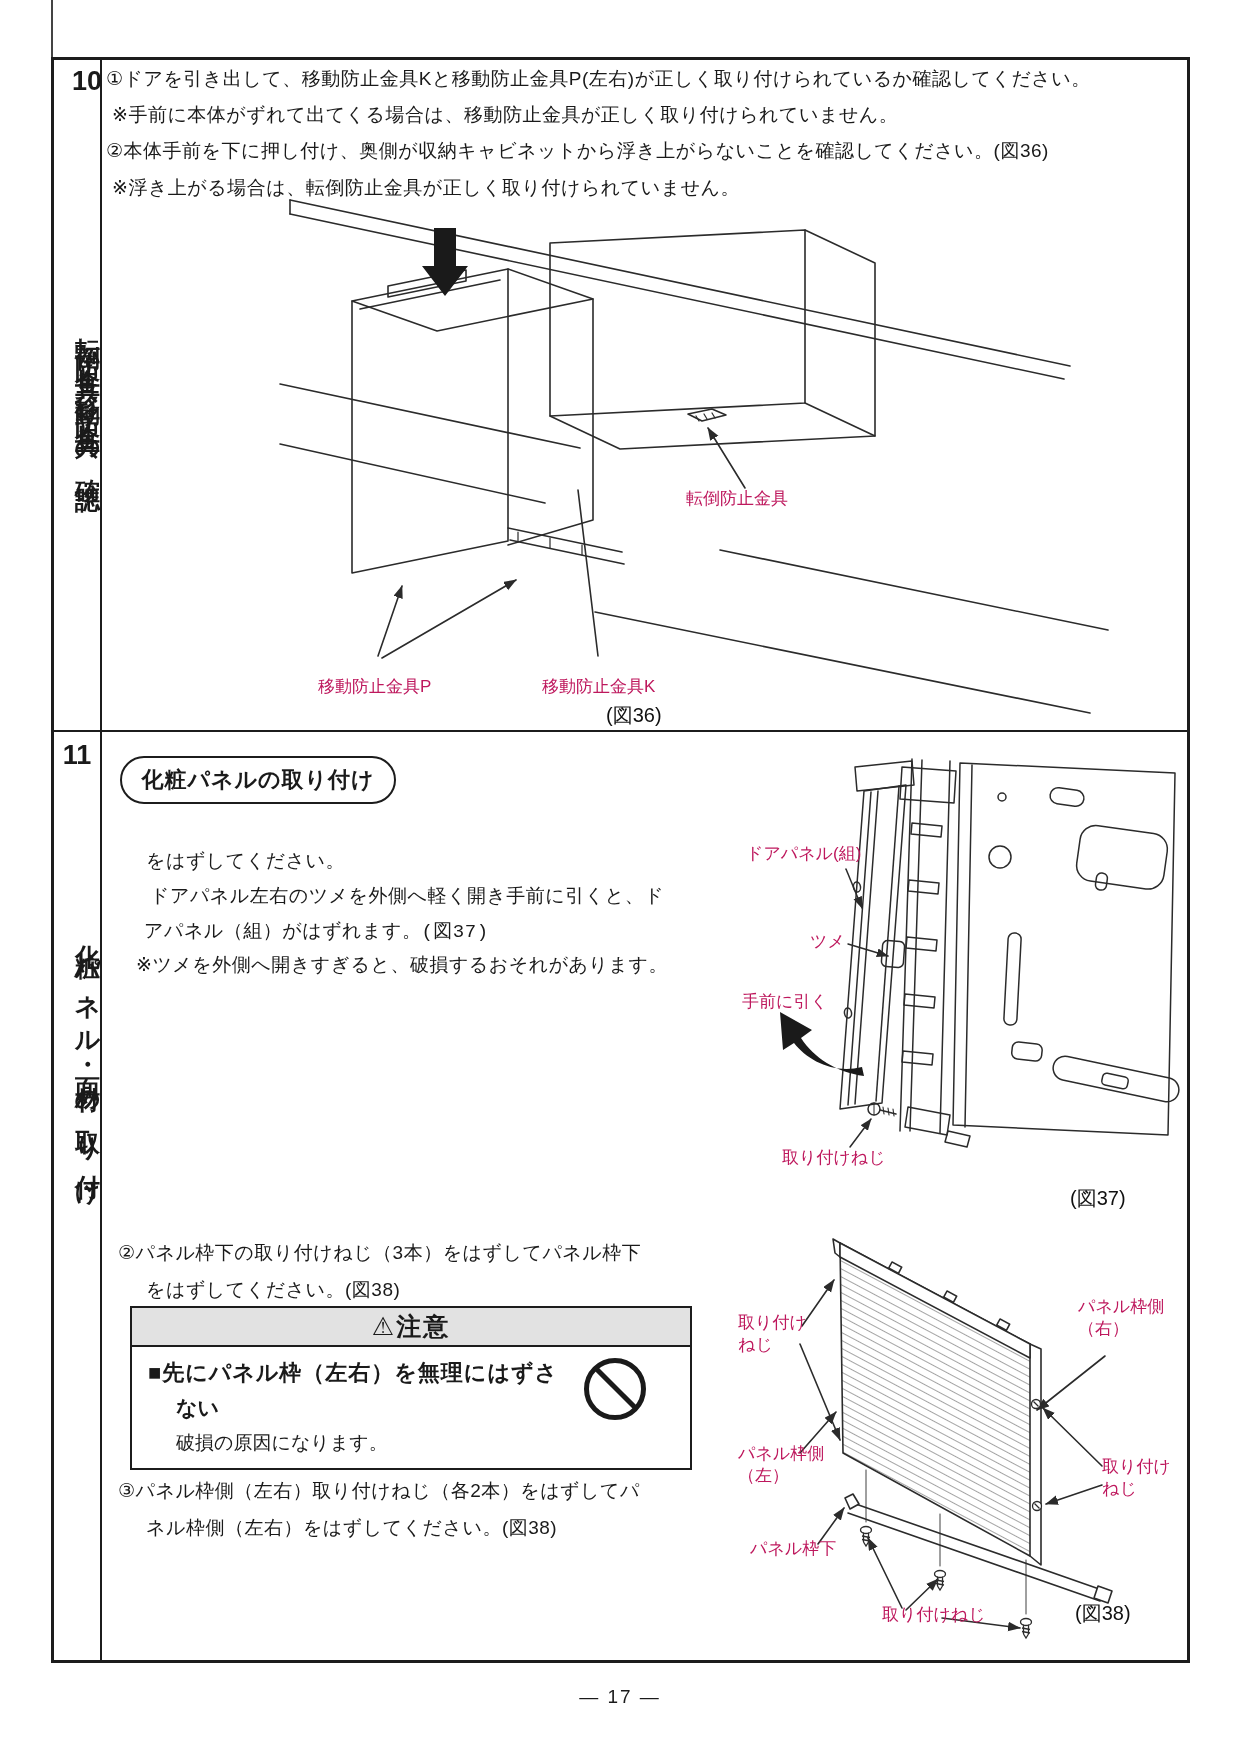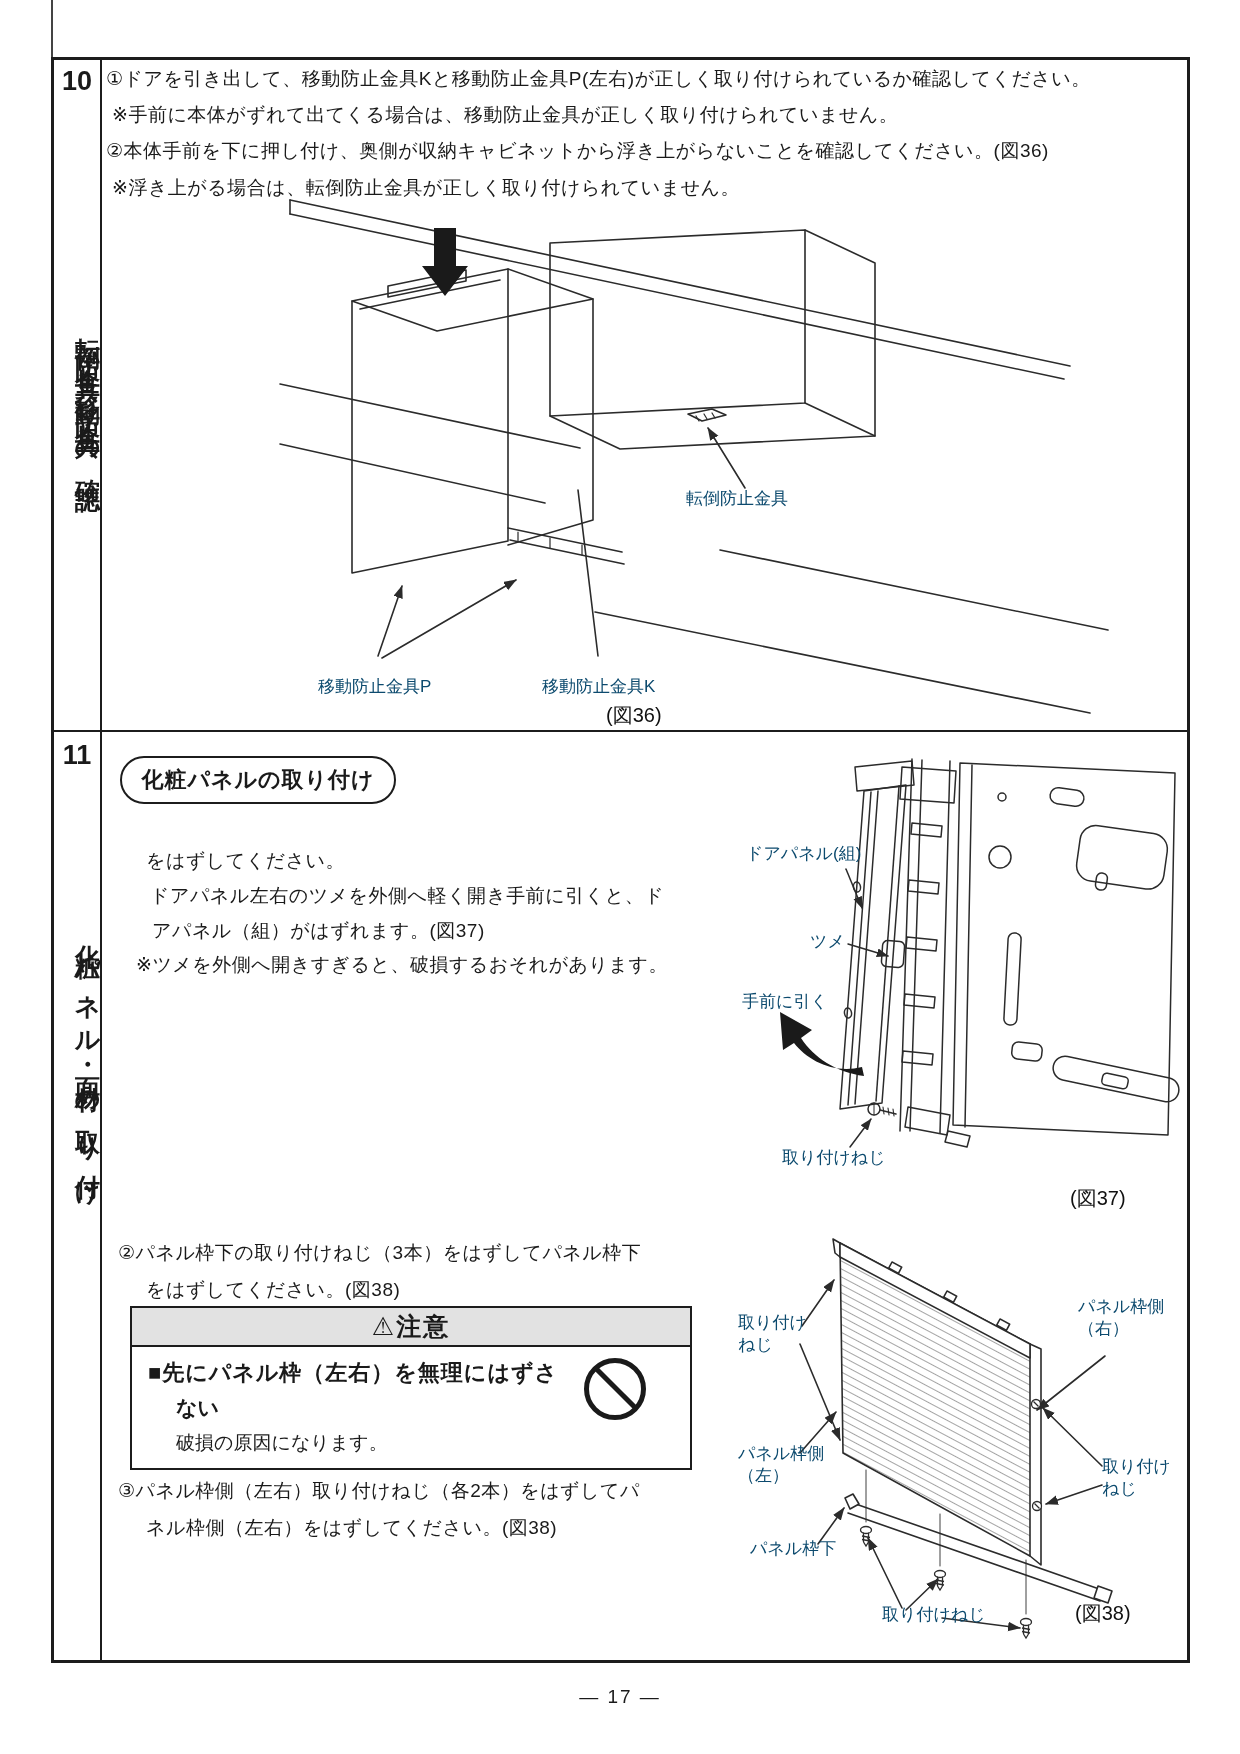--- a/index.html
+++ b/index.html
@@ -10,21 +10,21 @@
   .vdiv{position:absolute;left:46px;top:0;width:2px;height:100%;background:#1c1c1c;}
   .hdiv{position:absolute;left:0;top:670px;width:100%;height:2px;background:#1c1c1c;}
   .secnum{position:absolute;left:0;width:46px;text-align:center;font-size:27px;font-weight:600;}
   .vtitle{position:absolute;left:0;width:46px;display:flex;justify-content:center;
           writing-mode:vertical-rl;text-orientation:upright;font-size:25px;font-weight:700;
           letter-spacing:8px;line-height:1;}
   .content{position:absolute;}
   .tline{position:absolute;font-size:19px;letter-spacing:0.5px;white-space:nowrap;}
   .fig{position:absolute;}
   .fig svg{position:absolute;left:0;top:0;}
-  .figlabel{position:absolute;font-size:17px;line-height:1.3;white-space:pre-line;color:#0c4a6e;}
+  .figlabel{position:absolute;font-size:17px;line-height:1.3;white-space:pre-line;color:#be185d;}
   .figcap{position:absolute;font-size:20px;color:#111;white-space:nowrap;}
   .pill{position:absolute;left:20px;top:26px;width:272px;height:44px;border:2.5px solid #1c1c1c;
         border-radius:24px;display:flex;align-items:center;justify-content:center;
         font-size:22px;font-weight:700;letter-spacing:1px;}
   .caution{position:absolute;left:30px;top:576px;width:558px;height:160px;border:2.5px solid #1c1c1c;}
   .caution-head{position:absolute;left:0;top:0;width:100%;height:37px;background:#e2e2e2;
         border-bottom:2.5px solid #1c1c1c;display:flex;align-items:center;justify-content:center;
         font-size:25px;font-weight:700;letter-spacing:2px;}
   .caution-b1{position:absolute;left:16px;top:50px;font-size:22px;font-weight:700;letter-spacing:1px;white-space:nowrap;}
   .caution-b2{position:absolute;left:44px;top:86px;font-size:21px;font-weight:700;}
@@ -38,21 +38,21 @@
 </head>
 <body>
 
 <div class="page">
   <div class="tick"></div>
 
   <div class="outer-box">
     <div class="vdiv"></div>
     <div class="hdiv"></div>
 
-    <div class="secnum" style="top:6px;">10</div>
+    <div class="secnum" style="top:6px;padding-left:10px;">10</div>
     <div class="vtitle" style="top:46px;height:580px;">転倒防止金具・移動防止金具の確認</div>
 
     <div class="content" style="left:46px;top:0;width:1087px;height:670px;">
       <div class="tline" style="left:6px;top:6px;">①ドアを引き出して、移動防止金具Kと移動防止金具P(左右)が正しく取り付けられているか確認してください。</div>
       <div class="tline" style="left:12px;top:42px;">※手前に本体がずれて出てくる場合は、移動防止金具が正しく取り付けられていません。</div>
       <div class="tline" style="left:6px;top:78px;">②本体手前を下に押し付け、奥側が収納キャビネットから浮き上がらないことを確認してください。(図36)</div>
       <div class="tline" style="left:12px;top:115px;">※浮き上がる場合は、転倒防止金具が正しく取り付けられていません。</div>
 
       <div class="fig" style="left:150px;top:128px;width:870px;height:538px;">
         <svg width="870" height="538" viewBox="0 0 870 538">
@@ -97,21 +97,21 @@
     </div>
 
     <div class="secnum" style="top:680px;">11</div>
     <div class="vtitle" style="top:722px;height:560px;">化粧パネル・面材の取り付け</div>
 
     <div class="content" style="left:46px;top:670px;width:1087px;height:930px;">
       <div class="pill">化粧パネルの取り付け</div>
 
       <div class="tline" style="left:46px;top:118px;">をはずしてください。</div>
       <div class="tline" style="left:50px;top:153px;">ドアパネル左右のツメを外側へ軽く開き手前に引くと、ド</div>
-      <div class="tline" style="left:52px;top:188px;">アパネル（組）がはずれます。(図37)</div>
+      <div class="tline" style="left:44px;top:188px;font-family:Liberation Mono, monospace;">アパネル（組）がはずれます。(図37)</div>
       <div class="tline" style="left:36px;top:222px;">※ツメを外側へ開きすぎると、破損するおそれがあります。</div>
 
       <div class="tline" style="left:18px;top:510px;">②パネル枠下の取り付けねじ（3本）をはずしてパネル枠下</div>
       <div class="tline" style="left:46px;top:547px;">をはずしてください。(図38)</div>
 
       <div class="caution">
         <div class="caution-head">
           <span>⚠</span>
           <span>注意</span>
         </div>

